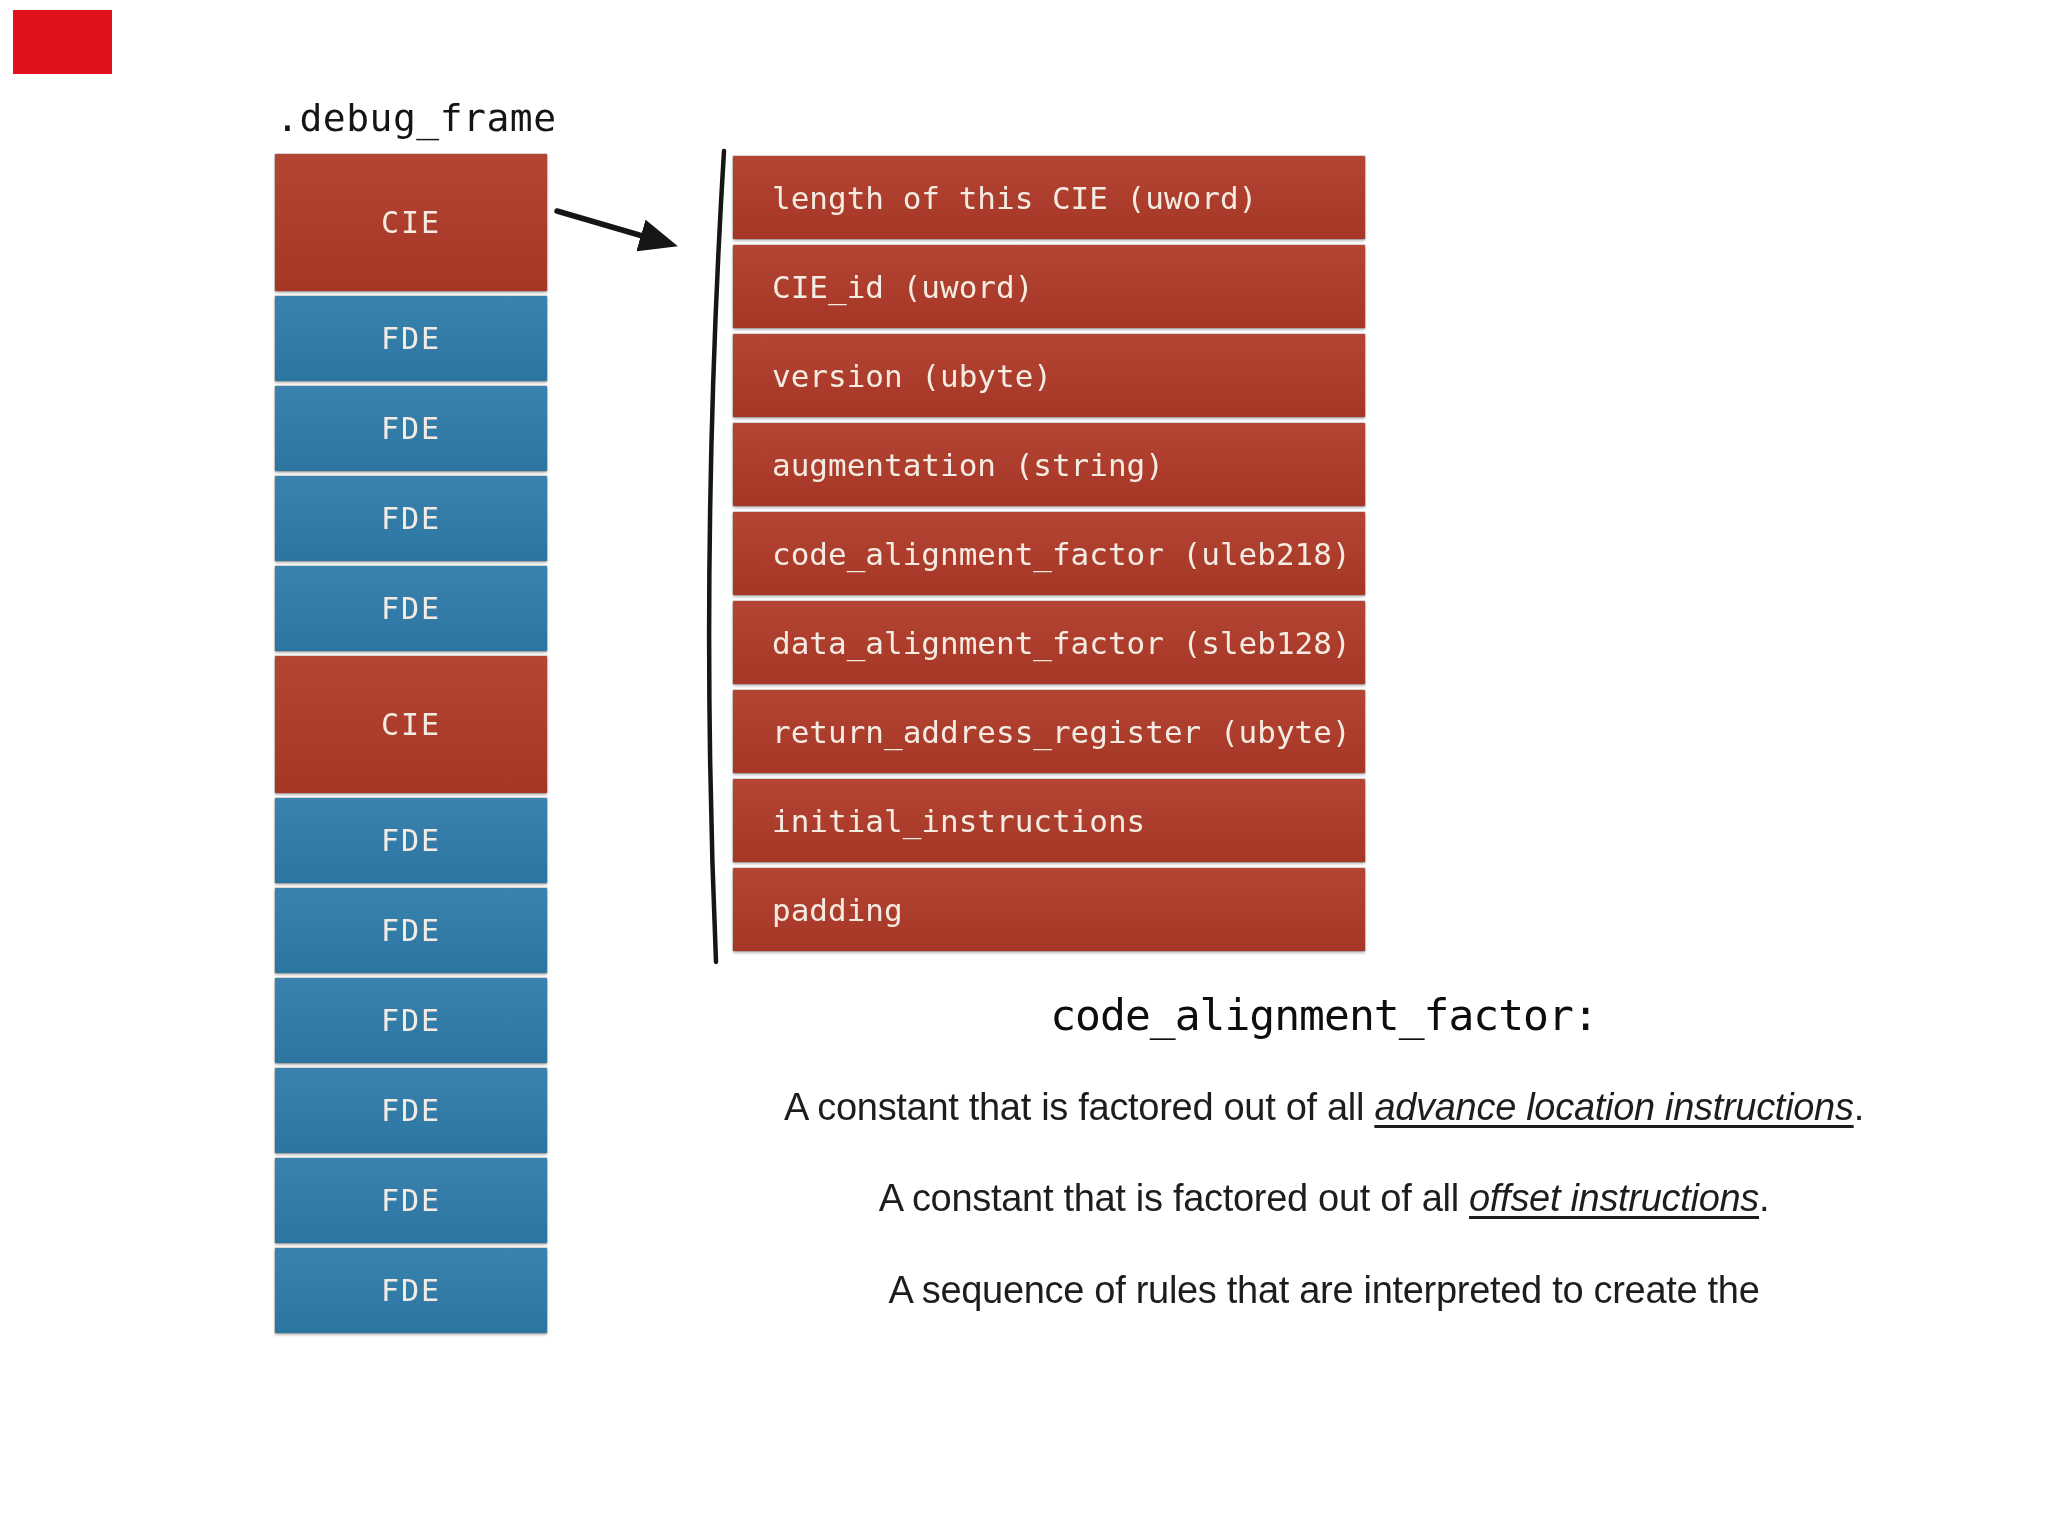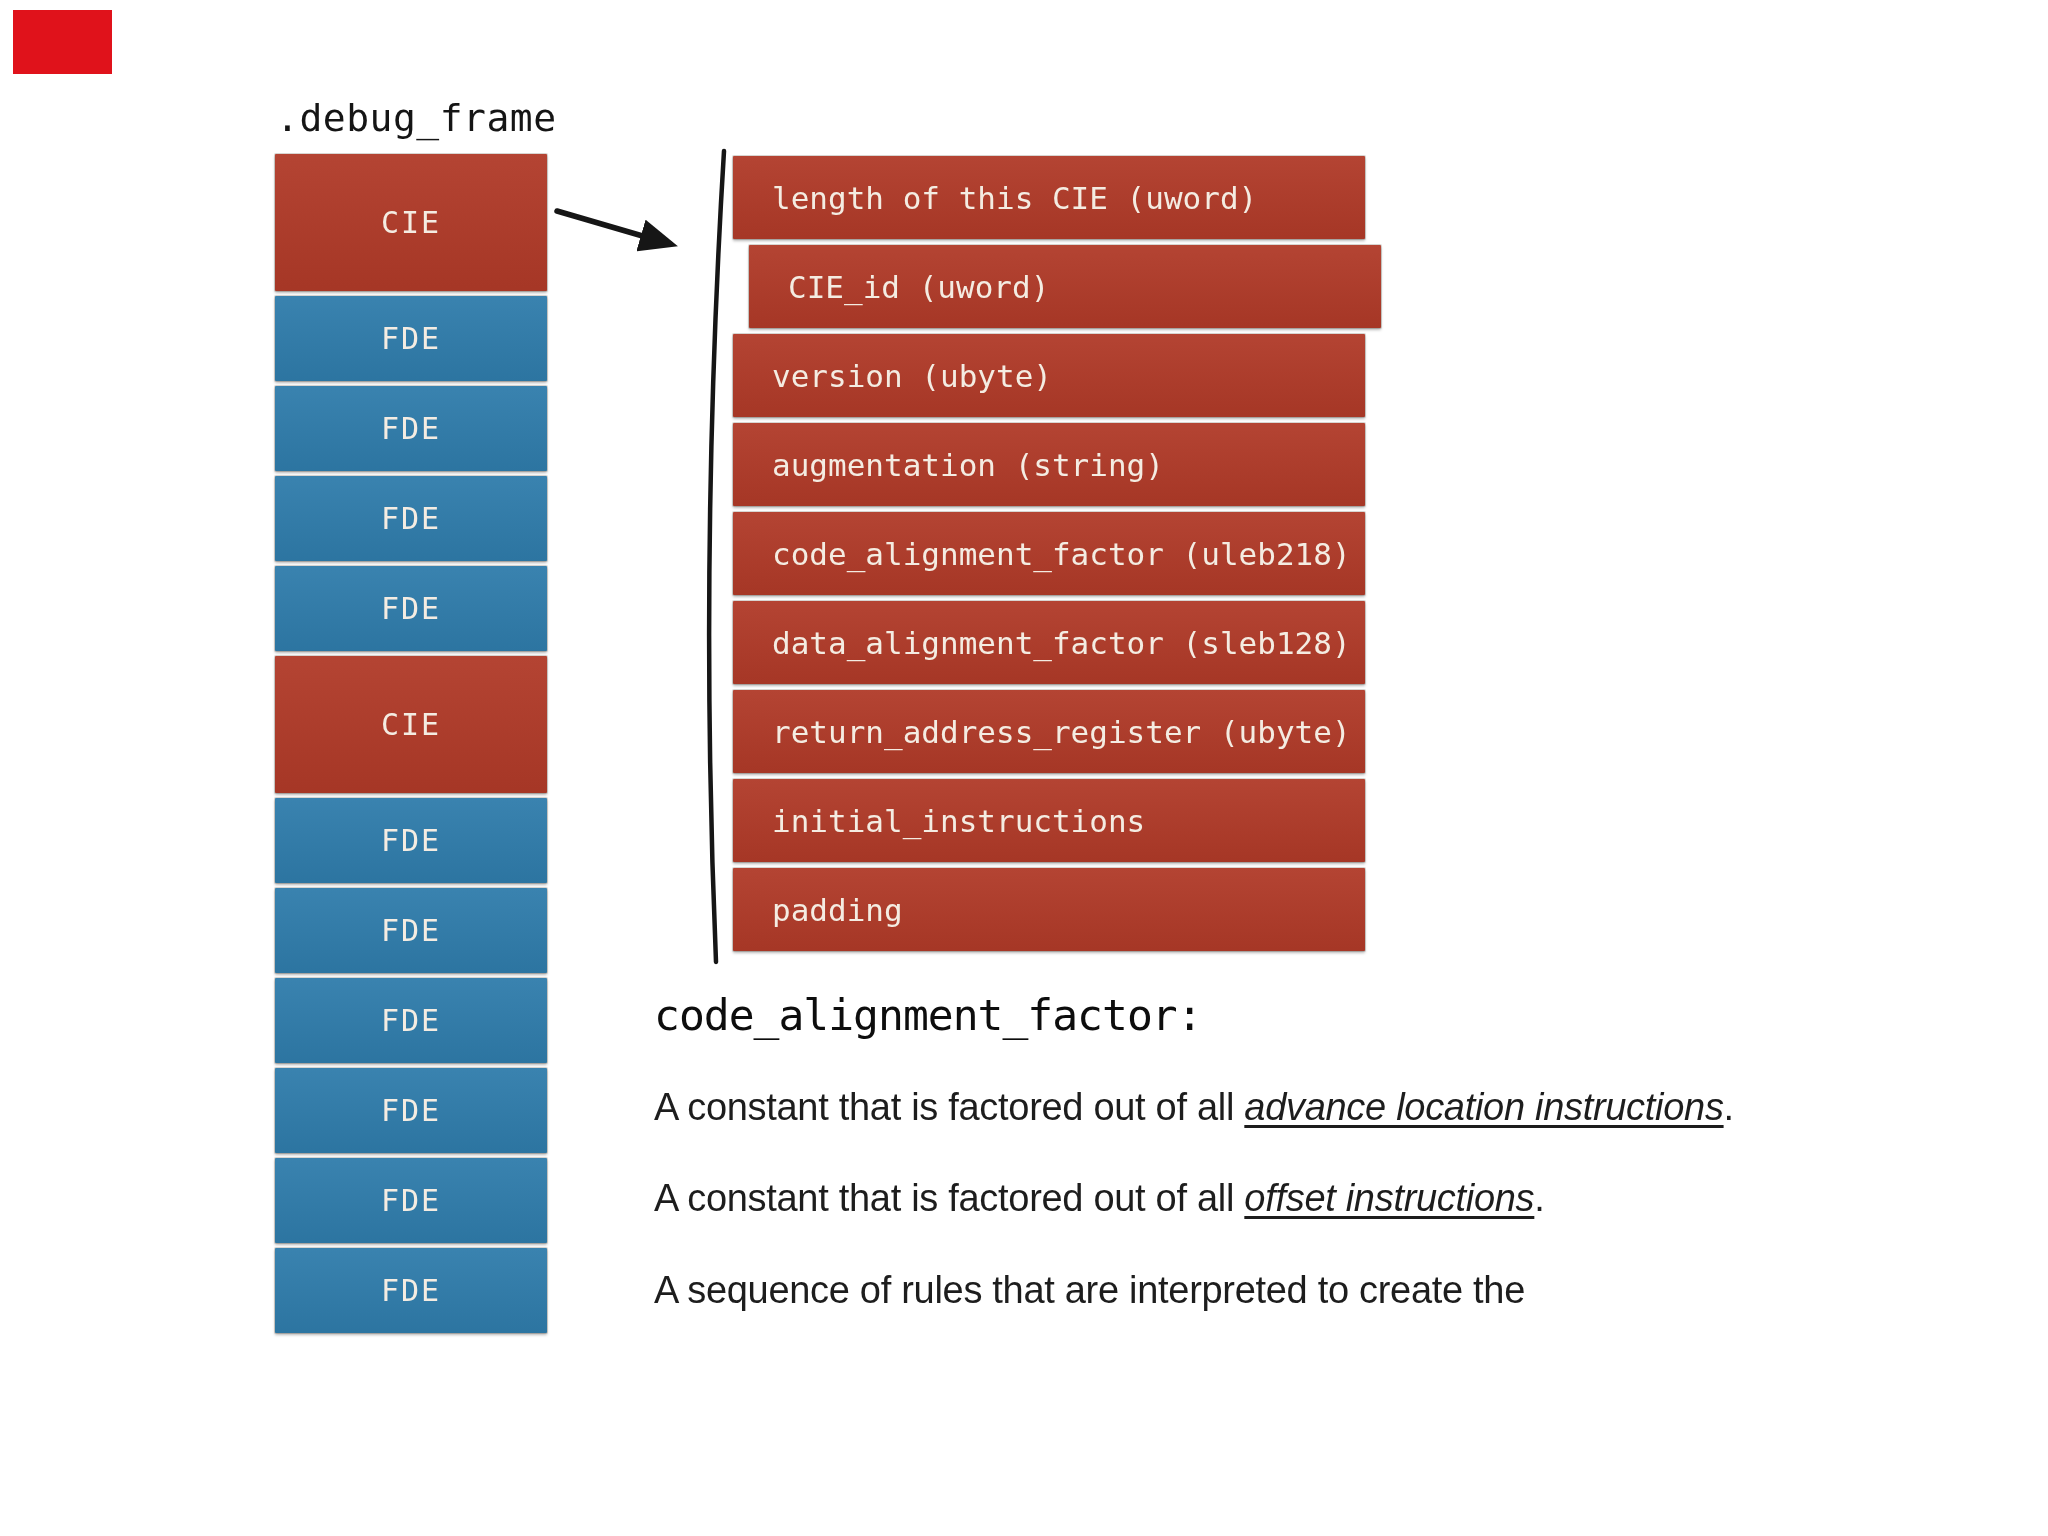--- a/index.html
+++ b/index.html
@@ -35,21 +35,21 @@
     background-image:linear-gradient(rgba(255,255,255,.05),rgba(0,0,0,.06));
     box-shadow:0 2px 3px rgba(0,0,0,.28), 0 0 0 1px rgba(150,140,130,.35);
     border-radius:1px;
   }
   .annotation{
     position:absolute;left:1372px;top:710px;
     font-size:33px;line-height:40px;color:#151515;white-space:pre;
   }
   .overlay{position:absolute;left:0;top:0;pointer-events:none;}
   .notes{position:absolute;left:654px;top:988px;width:1340px;}
-  .nline{height:55.5px;line-height:55.5px;white-space:pre;}
+  .nline{height:55.5px;line-height:55.5px;white-space:pre;text-align:center;}
   .nheading{
     font-family:"DejaVu Sans Mono", monospace;
     font-size:43px;color:#0d0d0d;letter-spacing:-1px;
   }
   .nbody{
     font-family:"Liberation Sans", sans-serif;
     font-size:38px;color:#1d1d1d;letter-spacing:-.3px;margin-top:36px;
   }
   .em{
     font-style:italic;
@@ -77,21 +77,21 @@
       <div class="block" style="top: 798px; height: 85px; background-color: rgb(47, 124, 171);">FDE</div>
       <div class="block" style="top: 888px; height: 85px; background-color: rgb(47, 124, 171);">FDE</div>
       <div class="block" style="top: 978px; height: 85px; background-color: rgb(47, 124, 171);">FDE</div>
       <div class="block" style="top: 1068px; height: 85px; background-color: rgb(47, 124, 171);">FDE</div>
       <div class="block" style="top: 1158px; height: 85px; background-color: rgb(47, 124, 171);">FDE</div>
       <div class="block" style="top: 1248px; height: 85px; background-color: rgb(47, 124, 171);">FDE</div>
     </div>
 
   <div>
       <div class="field-row" style="top: 156px; background-color: rgb(176, 58, 40);">length of this CIE (uword)</div>
-      <div class="field-row" style="top: 245px; background-color: rgb(176, 58, 40); margin-left: 16px;">CIE_id (uword)</div>
+      <div class="field-row" style="top: 245px; background-color: rgb(176, 58, 40);">CIE_id (uword)</div>
       <div class="field-row" style="top: 334px; background-color: rgb(176, 58, 40);">version (ubyte)</div>
       <div class="field-row" style="top: 423px; background-color: rgb(176, 58, 40);">augmentation (string)</div>
       <div class="field-row" style="top: 512px; background-color: rgb(176, 58, 40);">code_alignment_factor (uleb218)</div>
       <div class="field-row" style="top: 601px; background-color: rgb(176, 58, 40);">data_alignment_factor (sleb128)</div>
       <div class="field-row" style="top: 690px; background-color: rgb(176, 58, 40);">return_address_register (ubyte)</div>
       <div class="field-row" style="top: 779px; background-color: rgb(176, 58, 40);">initial_instructions</div>
       <div class="field-row" style="top: 868px; background-color: rgb(176, 58, 40);">padding</div>
     </div>
 
 

